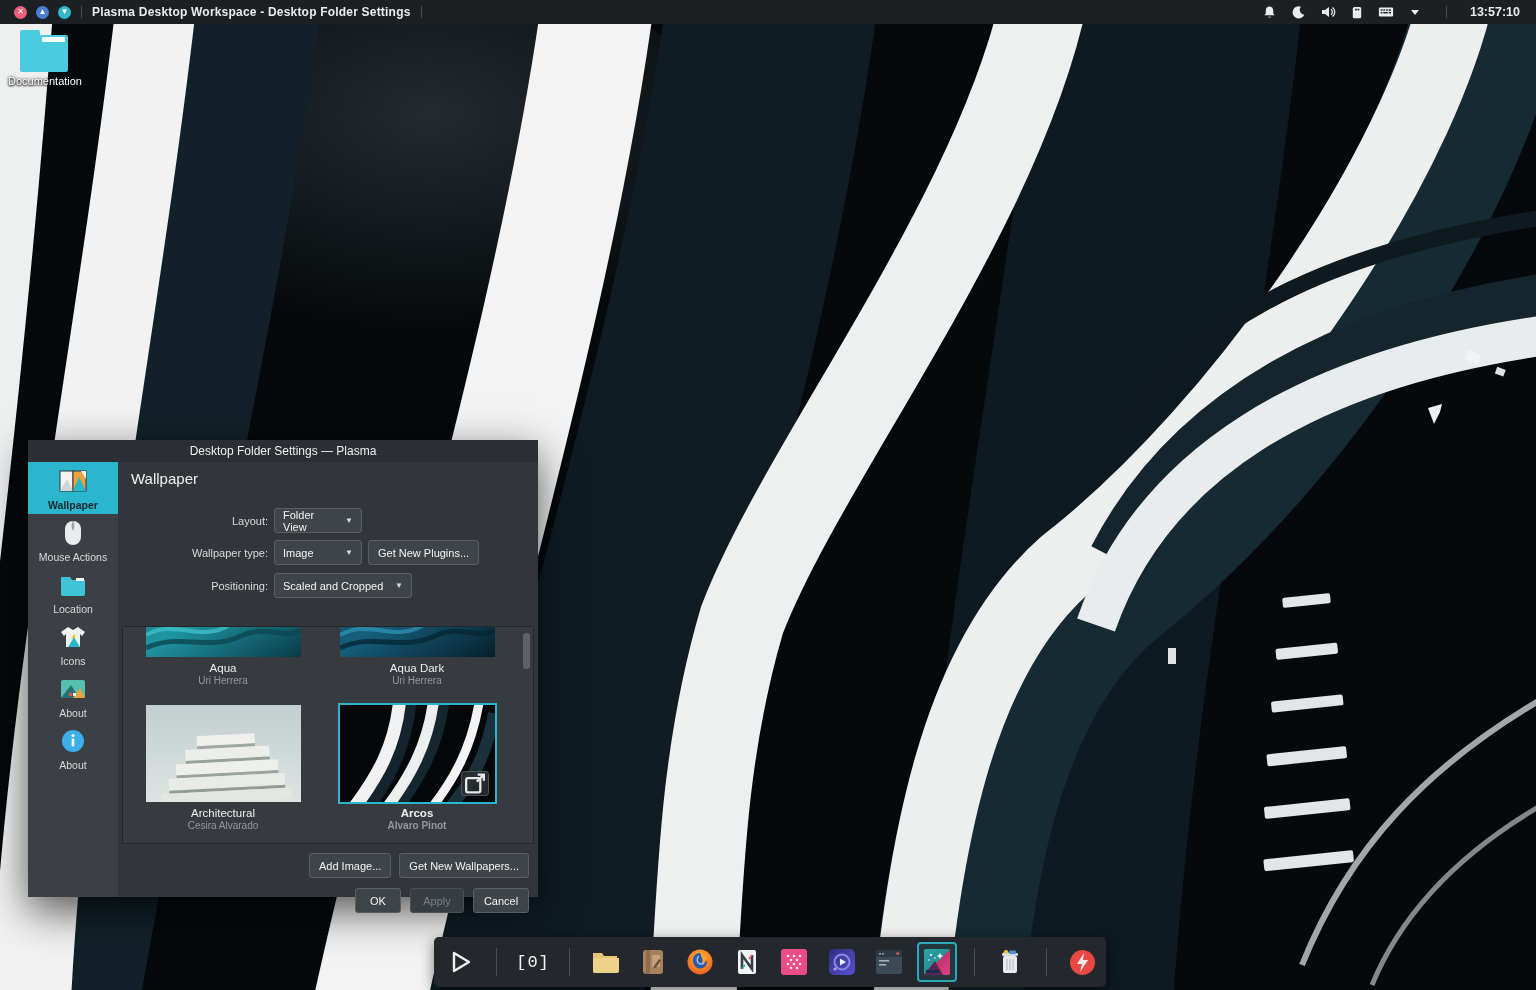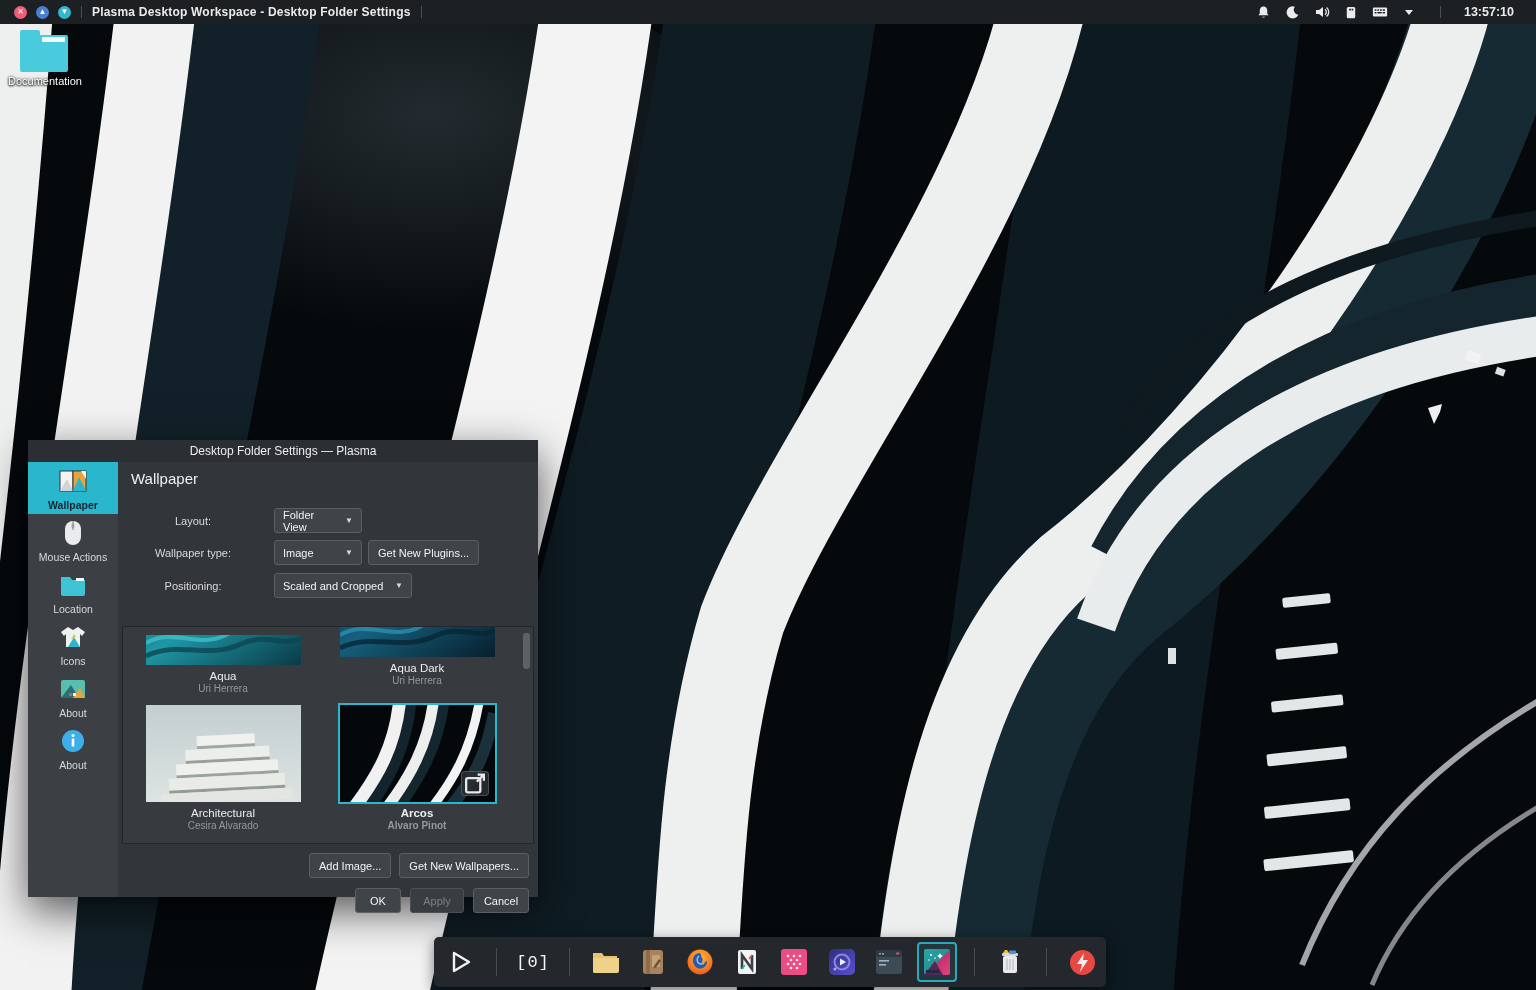--- a/index.html
+++ b/index.html
@@ -15,21 +15,21 @@
     position:absolute;left:0;top:0;width:1536px;height:24px;background:#1d2023;
     display:flex;align-items:center;color:#e9ebec;font-size:12px;z-index:50;
   }
   .win-dot{width:13px;height:13px;border-radius:50%;margin-left:9px;display:flex;
     align-items:center;justify-content:center;color:#fff;font-size:8px;line-height:1;cursor:default;}
   .dot-close{background:#ec5f7b;margin-left:14px;}
   .dot-max{background:#4a7fd0;}
   .dot-min{background:#34b6cd;}
   .tb-sep{width:1px;height:12px;background:#4a4e52;margin:0 10px;}
   .tb-title{font-weight:bold;letter-spacing:.2px;}
-  .tb-right{margin-left:auto;display:flex;align-items:center;gap:13px;padding-right:22px;}
+  .tb-right{margin-left:auto;display:flex;align-items:center;gap:13px;padding-right:16px;}
   .tray-ic{width:16px;height:16px;display:flex;align-items:center;justify-content:center;}
   .tb-time{font-weight:bold;font-size:12.5px;}
   
   .desktop-icon{position:absolute;left:8px;top:30px;width:72px;text-align:center;z-index:5;}
   .folder-glyph{width:48px;height:42px;margin:0 auto;position:relative;}
   .folder-tab{position:absolute;left:0;top:0;width:20px;height:9px;background:#49cadd;border-radius:2px 2px 0 0;}
   .folder-body{position:absolute;left:0;top:5px;width:48px;height:37px;background:#49cadd;border-radius:2px;}
   .folder-stripe{position:absolute;left:22px;top:7px;width:23px;height:5px;background:#f4fbfc;border-radius:1px;}
   .desktop-icon .lbl{margin-top:3px;font-size:11px;color:#fff;text-shadow:0 1px 2px #000,0 0 3px #000;}
   
@@ -39,21 +39,21 @@
     color:#eceeef;font-size:12px;}
   .dlg-body{position:absolute;left:0;top:22px;right:0;bottom:0;display:flex;}
   .dlg-sidebar{width:90px;background:#3c4045;display:flex;flex-direction:column;}
   .side-item{height:52px;display:flex;flex-direction:column;align-items:center;justify-content:center;
     gap:3px;color:#d7d9db;font-size:10.5px;cursor:default;}
   .side-item.selected{background:#2ab7cd;color:#17252a;font-weight:bold;}
   .side-ic{width:30px;height:30px;display:flex;align-items:center;justify-content:center;}
   .dlg-content{position:relative;flex:1;background:#32363a;}
   .dlg-heading{position:absolute;left:13px;top:8px;font-size:15px;color:#eef0f1;}
   .form-row{position:absolute;left:0;width:100%;height:25px;display:flex;align-items:center;}
-  .form-label{width:150px;text-align:center;padding-right:6px;color:#d8dadc;}
+  .form-label{width:150px;text-align:right;padding-right:6px;color:#d8dadc;}
   .combo{height:25px;background:#3f4449;border:1px solid #5a5f64;border-radius:3px;color:#f2f3f4;
     display:flex;align-items:center;padding:0 8px;gap:8px;box-sizing:border-box;}
   .combo .caret{margin-left:auto;font-size:8px;color:#d9dbdd;}
   .btn{height:25px;background:#3f4449;border:1px solid #5a5f64;border-radius:3px;color:#f2f3f4;
     display:flex;align-items:center;justify-content:center;padding:4px 9px;box-sizing:border-box;font-size:11px;}
   .btn.disabled{color:#7b8085;border-color:#4a4f54;background:#383d42;}
   
   .wp-list{position:absolute;left:4px;top:164px;width:412px;height:218px;background:#373b3f;
     border:1px solid #24272a;box-sizing:border-box;overflow:hidden;}
   .wp-cell{position:absolute;width:194px;text-align:center;}
@@ -287,21 +287,21 @@
       <div class="form-row" style="top:111px;">
         <div class="form-label">Positioning:</div>
         <div class="combo" style="width:138px;">
           <span>Scaled and Cropped</span>
           <span class="caret">▼</span>
         </div>
       </div>
 
       <div class="wp-list">
 
-        <div class="wp-cell" style="left:3px;top:8px;">
+        <div class="wp-cell" style="left:3px;top:0;">
           <div class="thumb-clip">
             <div class="thumb">
               <svg viewBox="0 0 155 97">
                   <defs>
                     <linearGradient id="aq" x1="0" y1="0" x2="1" y2="1">
                       <stop offset="0" stop-color="#0f5460"></stop>
                       <stop offset=".45" stop-color="#1f97a5"></stop>
                       <stop offset="1" stop-color="#0a3a46"></stop>
                     </linearGradient>
                   </defs>

